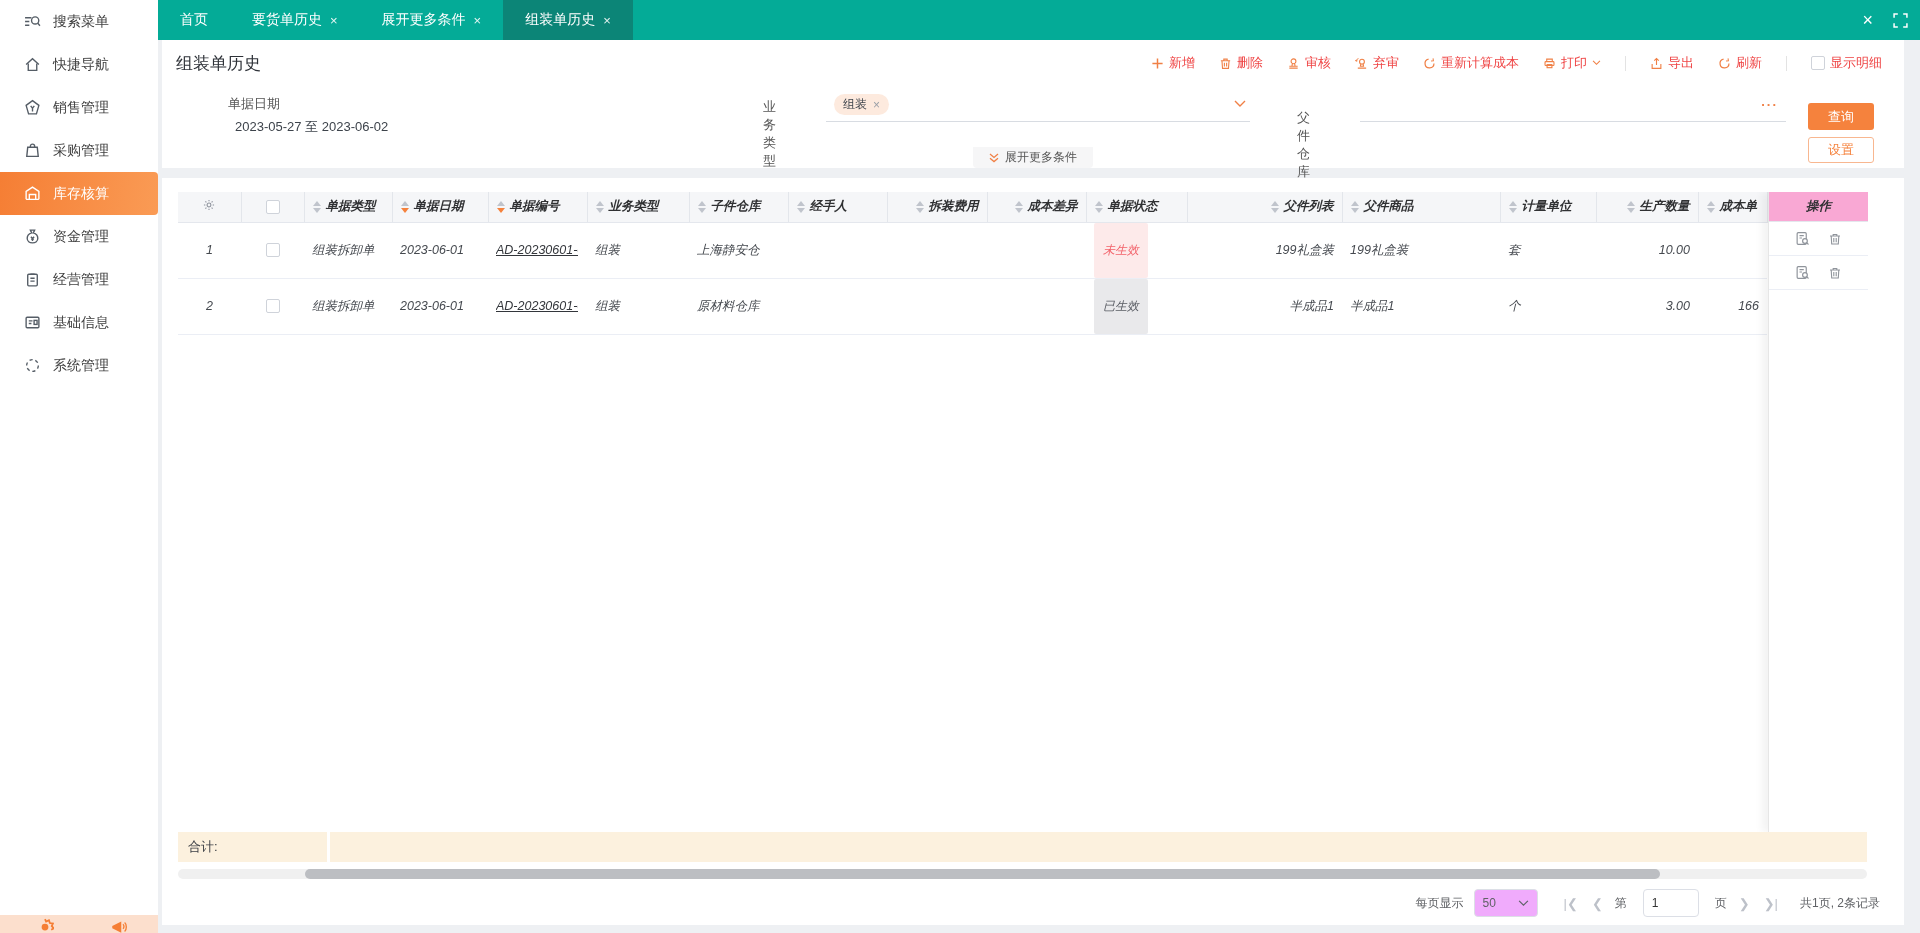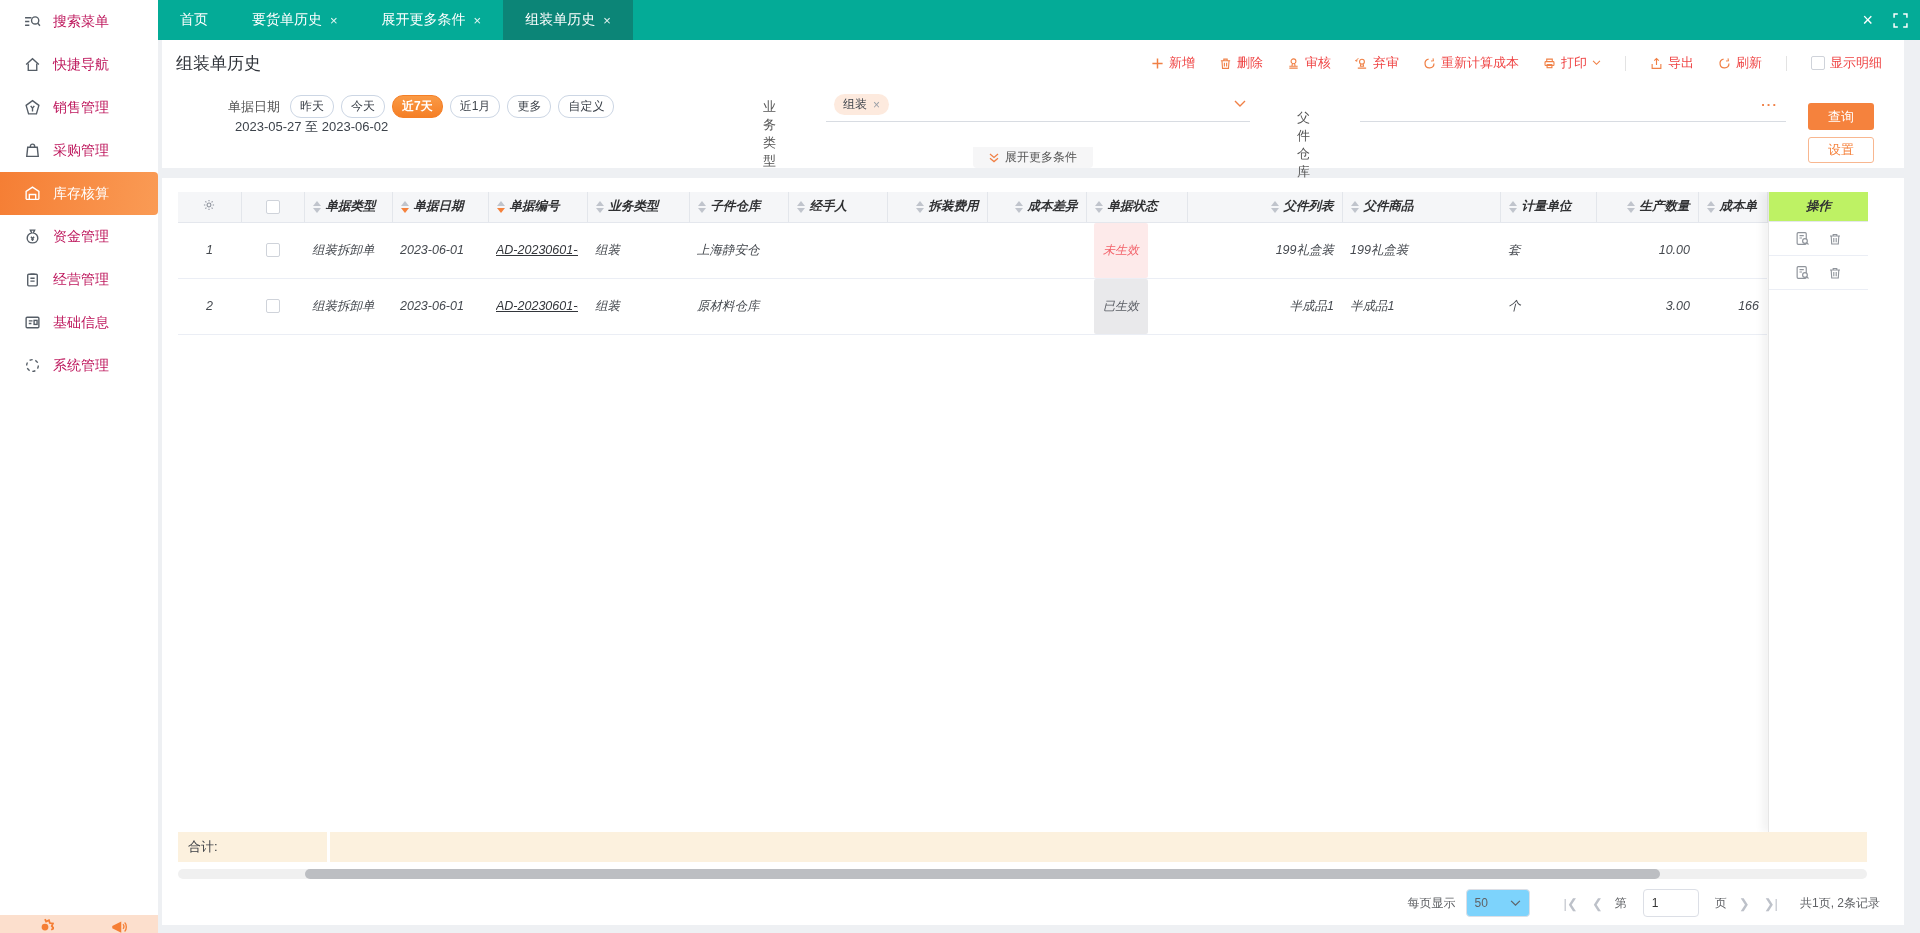--- a/index.html
+++ b/index.html
@@ -3,21 +3,21 @@
 <meta charset="utf-8">
 <style>
   * { margin:0; padding:0; box-sizing:border-box; }
   html,body { width:1920px; height:933px; overflow:hidden; background:#eef0f3;
     font-family:"Liberation Sans", sans-serif; color:#444; font-size:13px; }
   svg { display:block; }
 
   
   .sidebar { position:absolute; left:0; top:0; width:158px; height:933px; background:#fff; z-index:5; }
   .side-item { height:43px; display:flex; align-items:center; padding-left:24px; gap:12px;
-    color:#be185d; font-size:14px; cursor:pointer; }
+    color:#404040; font-size:14px; cursor:pointer; }
   .side-item .ic { color:#555d66; flex:0 0 auto; }
   .side-item.active { background:linear-gradient(100deg,#f57e34,#fa9b55); color:#fff; border-radius:0 4px 4px 0; }
   .side-item.active .ic { color:#fff; }
   .side-bottom { position:absolute; left:0; bottom:0; width:158px; height:18px; background:#fcdfcd; overflow:hidden; }
   .side-bottom .ic { position:absolute; top:3px; color:#f57e34; }
 
   
   .tabbar { position:absolute; left:158px; right:0; top:0; height:40px; background:#04ab97; display:flex; align-items:stretch; }
   .tab { display:flex; align-items:center; gap:8px; padding:0 22px; color:#fff; font-size:14px; cursor:pointer; }
   .tab.active { background:#0c8577; }
@@ -81,36 +81,36 @@
   .gear { color:#8a8f99; display:inline-block; }
   .doc-link { color:#33363b; text-decoration:underline; cursor:pointer; display:inline-block; max-width:82px; overflow:hidden; vertical-align:middle; }
   .badge { display:inline-block; padding:19px 9px; font-size:12px; border-radius:2px; }
   .badge.red { background:#fdeaea; color:#f2636b; }
   .badge.gray { background:#e9e9eb; color:#595c63; }
   .rowops { display:flex; gap:18px; justify-content:center; align-items:center; height:34px; color:#8f949b; }
   .rowops .ic { cursor:pointer; }
 
   .fixed-col { position:absolute; right:0; top:0; width:100px; height:640px;
     border-left:1px solid #e6e6e6; box-shadow:-6px 0 8px rgba(0,0,0,.05); }
-  .fixed-col .fh { height:30px; background:#bef264; border-bottom:1px solid #e4e7ed; color:#303133;
+  .fixed-col .fh { height:30px; background:#f9a8d4; border-bottom:1px solid #e4e7ed; color:#303133;
     font-weight:bold; font-size:12.5px; display:flex; align-items:center; justify-content:center; }
   .fixed-col .fc { background:#fff; border-bottom:1px solid #ebeef5; }
 
   .sum-row { position:absolute; left:16px; top:654px; width:1689px; height:30px; display:flex; }
   .sum-left { width:149px; background:#fcf1de; display:flex; align-items:center; padding-left:10px; color:#3a3e44; }
   .sum-gap { width:3px; background:#fff; }
   .sum-right { flex:1; background:#fcf1de; }
 
   .hscroll { position:absolute; left:16px; top:691px; width:1689px; height:10px; background:#f0f0f0; border-radius:5px; }
   .hthumb { position:absolute; left:127px; top:0; width:1355px; height:10px; background:#bcbec2; border-radius:5px; cursor:pointer; }
 
   
   .pager { position:absolute; right:24px; top:710px; height:30px; display:flex; align-items:center; gap:10px; color:#606266; font-size:12px; }
   .sel { width:64px; height:28px; border:1px solid #dcdfe6; border-radius:4px; display:flex; align-items:center;
-    justify-content:space-between; padding:0 8px; cursor:pointer; background:#7dd3fc; margin-right:22px; }
+    justify-content:space-between; padding:0 8px; cursor:pointer; background:#f0abfc; margin-right:14px; }
   .sel .chev { color:#5f6368; }
   .parrow { color:#bdc1c9; font-size:13px; cursor:pointer; padding:0 2px; user-select:none; }
   .pginput { width:56px; height:28px; border:1px solid #dcdfe6; border-radius:4px; text-align:left; padding:0 8px;
     font-size:12px; color:#333; margin:0 6px; }
   .ptotal { margin-left:10px; }
 </style>
 </head>
 <body>
 
 <div class="sidebar">
@@ -323,28 +323,20 @@
     <div class="tb-sep"></div>
     <div class="tbtn">
       <span class="cbx"></span>
       <span>显示明细</span>
     </div>
   </div>
 
   <div class="filters">
     <div class="date-group">
       <span class="f-label">单据日期</span>
-      <div class="pills">
-        <span class="pill">昨天</span>
-        <span class="pill">今天</span>
-        <span class="pill active">近7天</span>
-        <span class="pill">近1月</span>
-        <span class="pill">更多</span>
-        <span class="pill">自定义</span>
-      </div>
     </div>
     <div class="date-range">2023-05-27 至 2023-06-02</div>
 
     <div class="biz-group">
       <span class="f-label">业务类型</span>
       <div class="uline">
         <span class="tag">
           <span>组装</span>
           <span class="x">×</span>
         </span>

